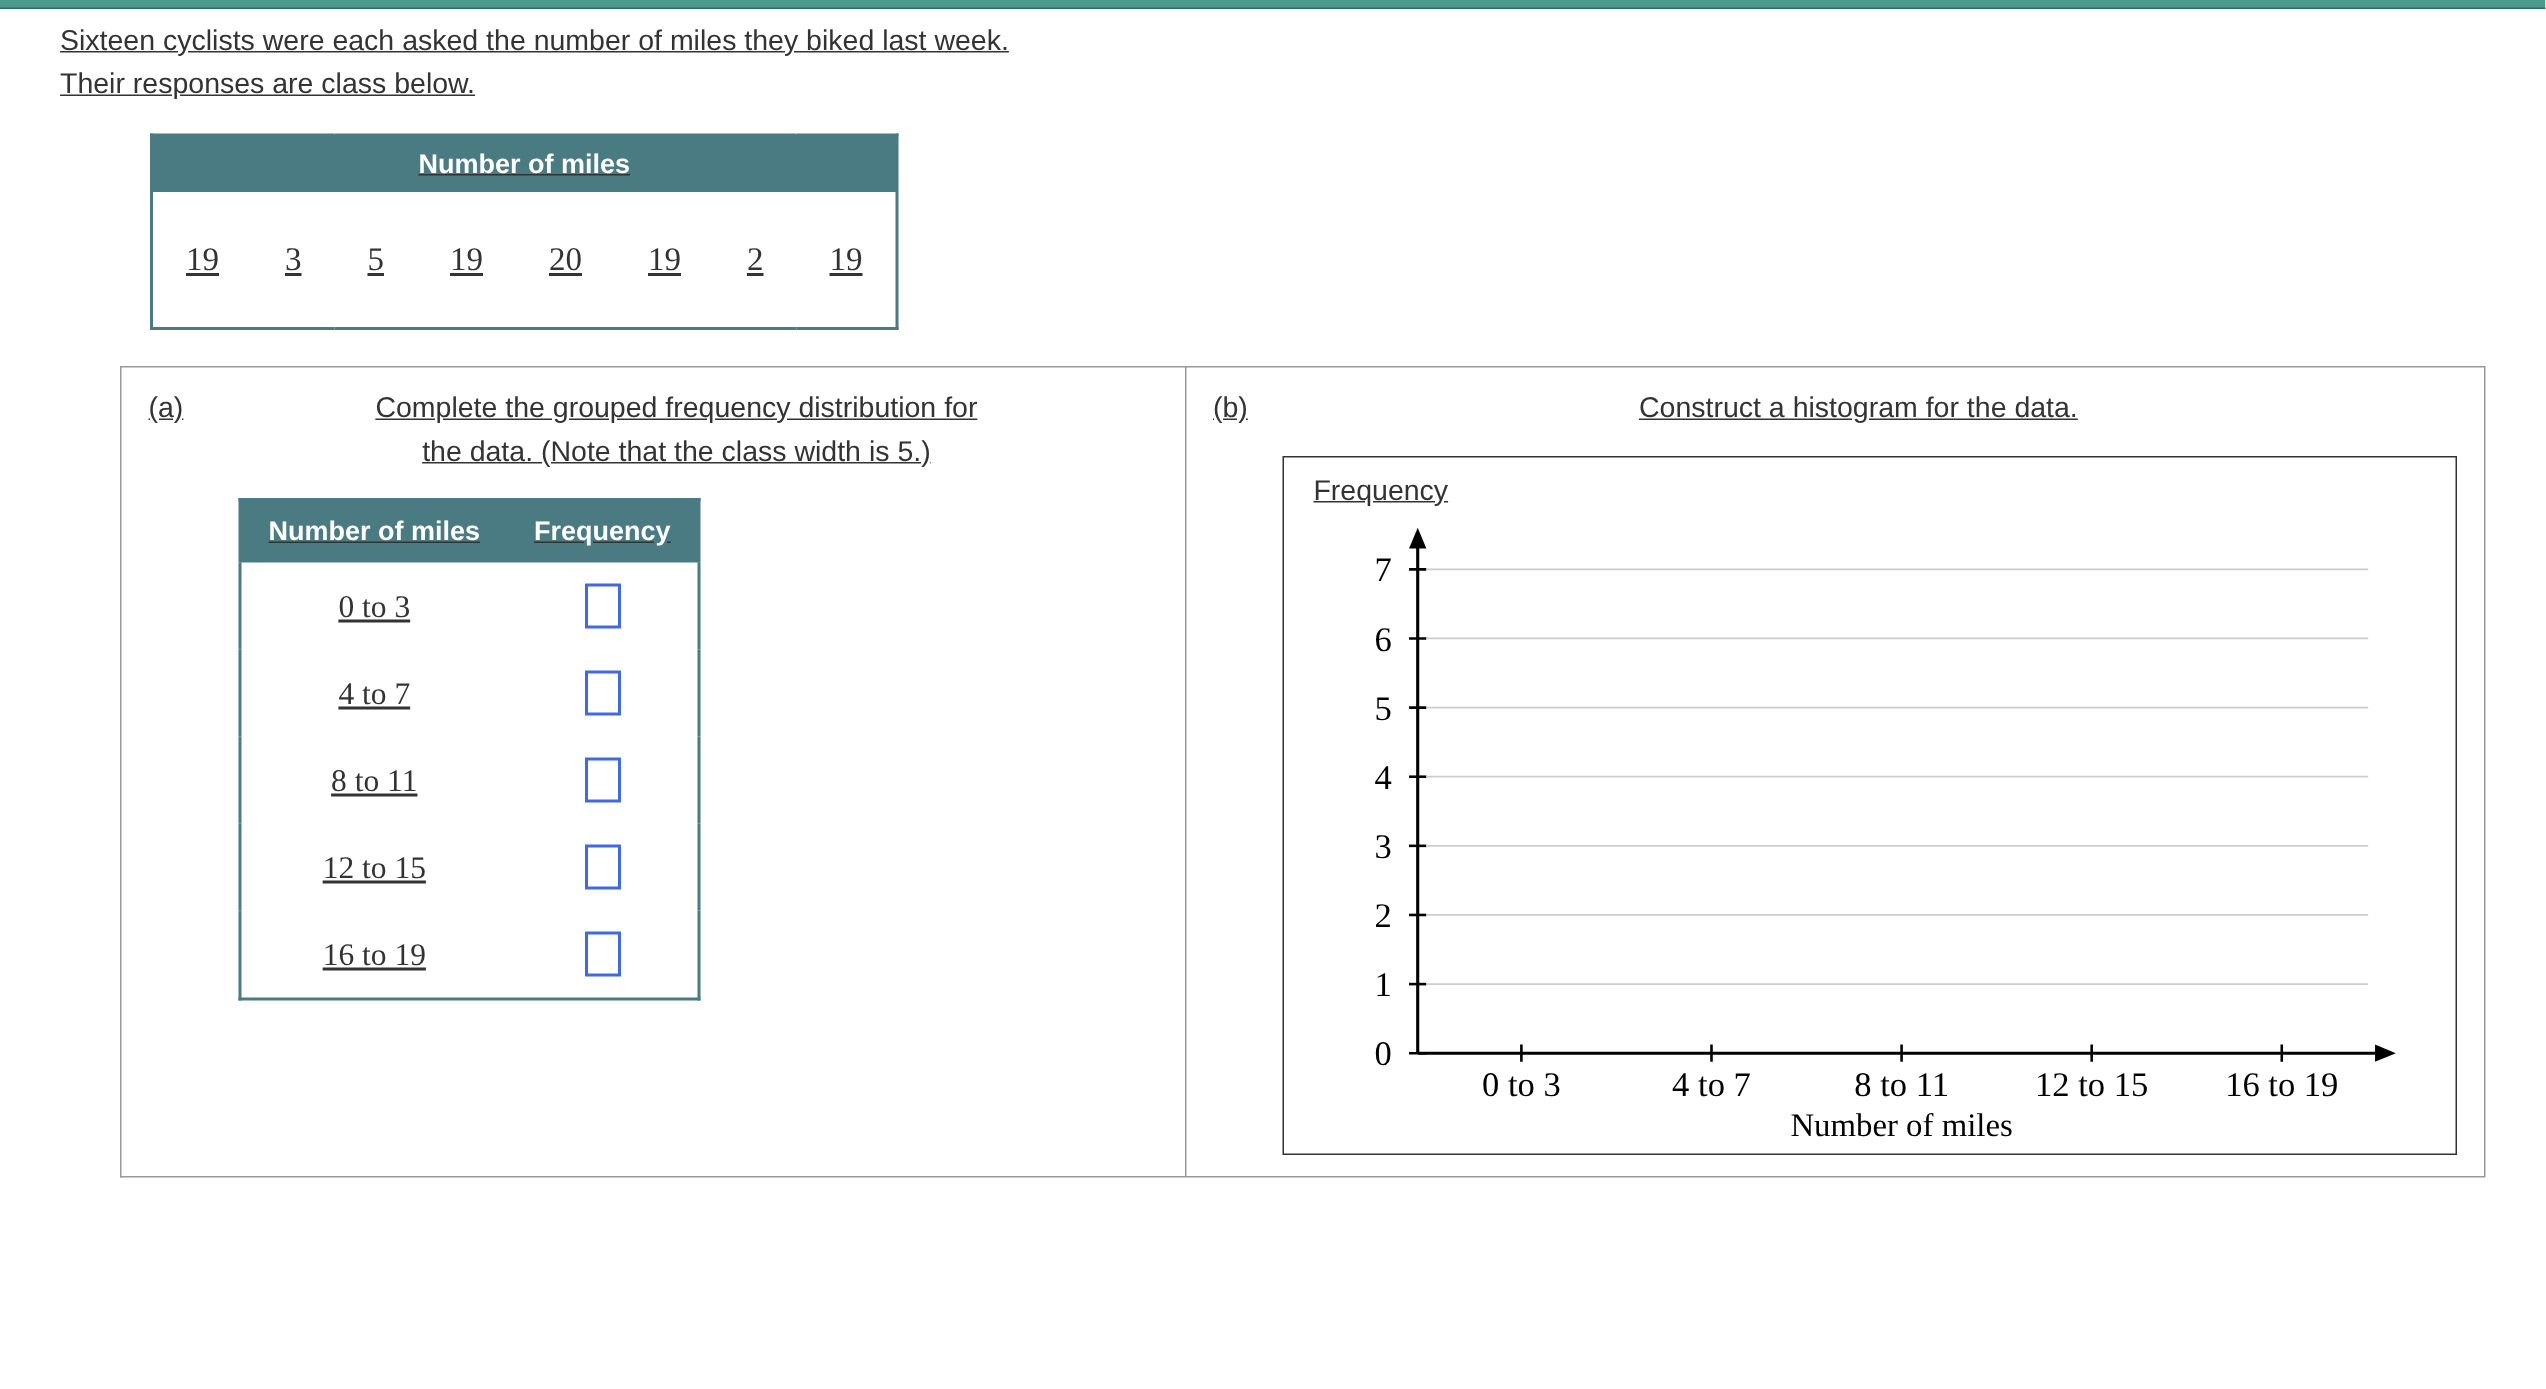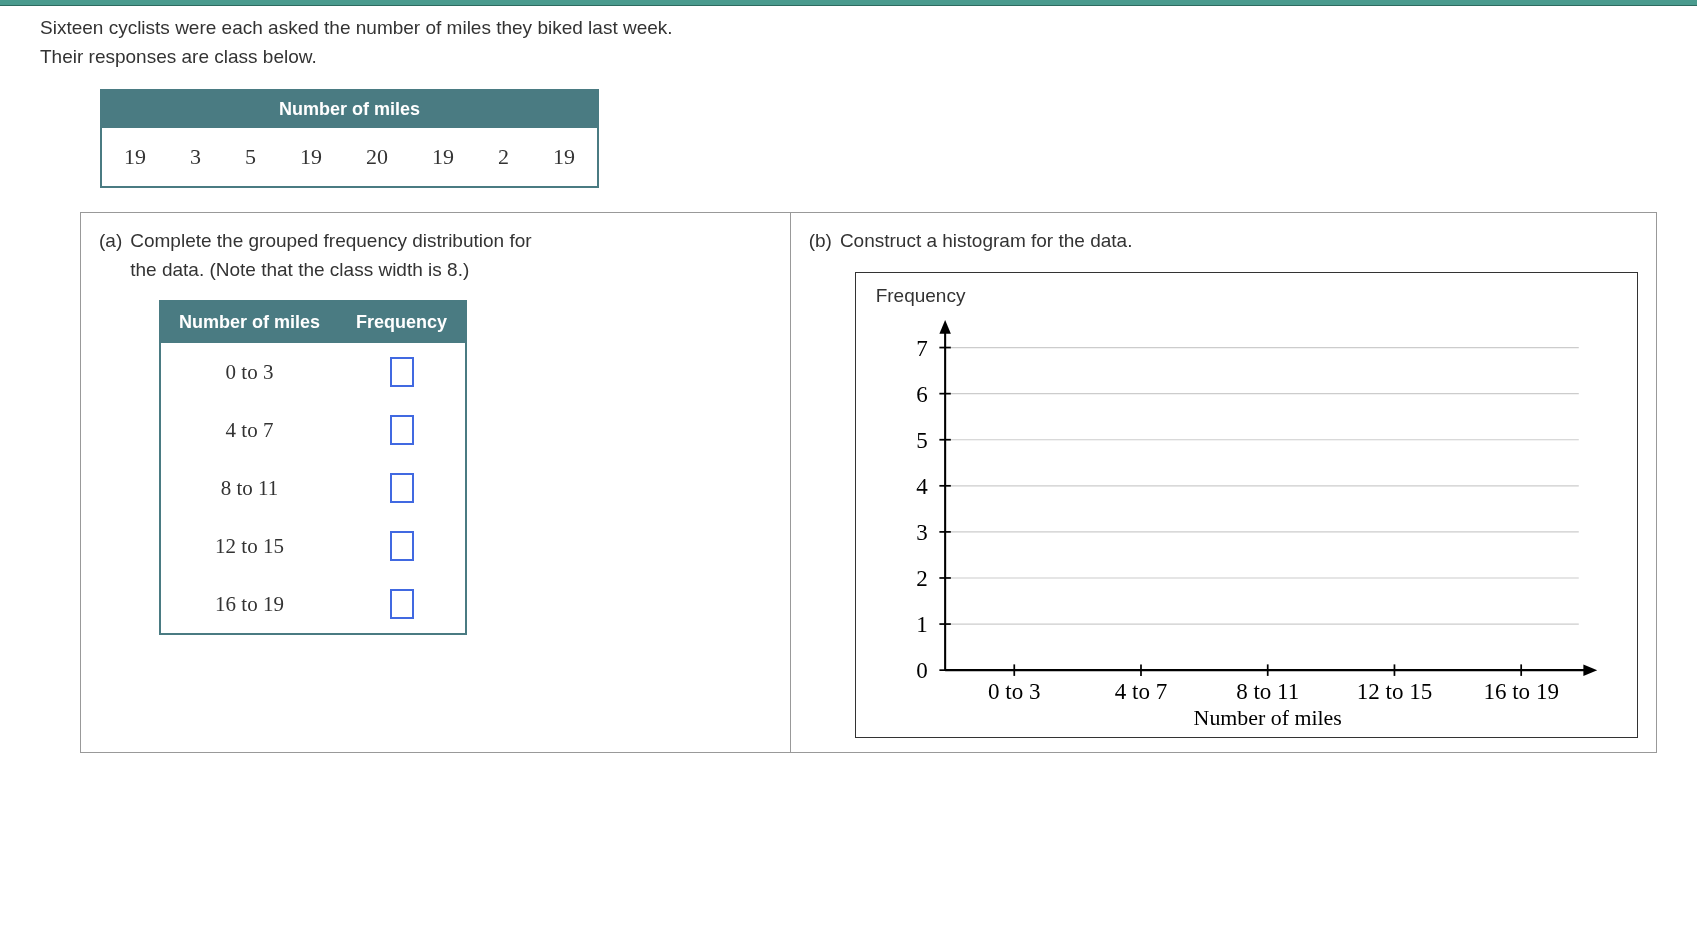--- a/index.html
+++ b/index.html
@@ -9,20 +9,21 @@
     color: #333;
     font-size: 18px;
   }
   .top-bar {
     height: 6px;
     background: #4a9b8e;
     border-bottom: 1px solid #2d6b60;
   }
   .content {
     padding: 8px 40px 20px 40px;
+    text-decoration: underline;
   }
   .question-text {
     font-size: 19px;
     line-height: 1.5;
     margin-bottom: 18px;
   }
   .data-table {
     border: 2px solid #4a7b82;
     border-collapse: collapse;
     margin-left: 60px;
@@ -32,41 +33,41 @@
     background: #4a7b82;
     color: #fff;
     text-align: center;
     font-weight: bold;
     font-size: 18px;
     padding: 8px 0;
   }
   .data-table td {
     font-family: "Times New Roman", serif;
     font-size: 22px;
-    padding: 16px 22px;
+    padding: 32px 22px;
     text-align: center;
   }
   .data-table tbody tr:first-child td { border-bottom: 1px dotted transparent; }
   
   .parts-row {
     display: flex;
     gap: 0;
     margin-left: 40px;
     width: calc(100% - 40px);
   }
   .part {
     border: 1px solid #999;
     padding: 14px 18px;
     flex: 1;
   }
   .part-a { border-right: none; flex: 0 0 45%; }
   .part-b { flex: 1; }
   .part-label { font-size: 19px; line-height: 1.5; margin-bottom: 16px; }
   .part-label .hang-row { display:flex; gap:8px; }
-  .part-label .hang-body { flex:1; }
+  .part-label .hang-body { flex:1;text-align:center; }
 
   .freq-table {
     border: 2px solid #4a7b82;
     border-collapse: collapse;
     margin-left: 60px;
   }
   .freq-table thead th {
     background: #4a7b82;
     color: #fff;
     font-weight: bold;
@@ -137,21 +138,21 @@
   </table>
 
   <div class="parts-row">
 
     <div class="part part-a">
       <div class="part-label">
         <div class="hang-row">
           <span>(a)</span>
           <span class="hang-body">
             <span>Complete the grouped frequency distribution for</span><br>
-            <span>the data. (Note that the class width is 8.)</span>
+            <span>the data. (Note that the class width is 5.)</span>
           </span>
         </div>
       </div>
 
       <table class="freq-table">
         <thead>
           <tr>
             <th>Number of miles</th>
             <th>Frequency</th>
           </tr>

